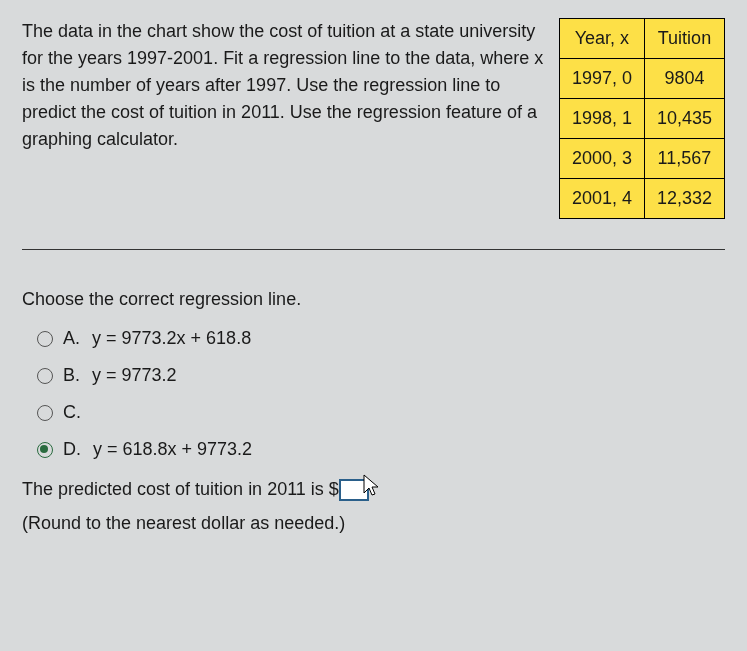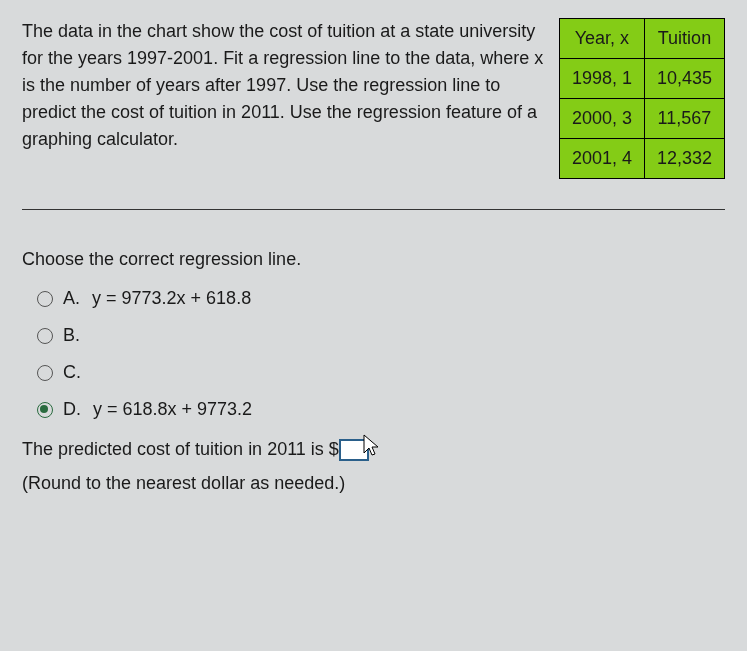--- a/index.html
+++ b/index.html
@@ -20,21 +20,21 @@
     .top-section {
       display: flex;
       gap: 6px;
       align-items: flex-start;
     }
     .problem-text {
       flex: 1;
     }
     .data-table {
       border-collapse: collapse;
-      background: #84cc16;
+      background: #fde047;
     }
     .data-table th,
     .data-table td {
       border: 1.5px solid #000;
       padding: 6px 12px;
       text-align: center;
       font-size: 18px;
       font-weight: normal;
     }
     .data-table th {
@@ -118,20 +118,24 @@
   </div>
   <table class="data-table">
     <thead>
       <tr>
         <th>Year, x</th>
         <th>Tuition</th>
       </tr>
     </thead>
     <tbody>
       <tr>
+        <td>1997, 0</td>
+        <td>9804</td>
+      </tr>
+      <tr>
         <td>1998, 1</td>
         <td>10,435</td>
       </tr>
       <tr>
         <td>2000, 3</td>
         <td>11,567</td>
       </tr>
       <tr>
         <td>2001, 4</td>
         <td>12,332</td>
@@ -146,20 +150,21 @@
 
 <ul class="options">
   <li>
     <span class="radio"></span>
     <span class="option-label">A.</span>
     <span>y = 9773.2x + 618.8</span>
   </li>
   <li>
     <span class="radio"></span>
     <span class="option-label">B.</span>
+    <span>y = 9773.2</span>
   </li>
   <li>
     <span class="radio"></span>
     <span class="option-label">C.</span>
   </li>
   <li>
     <span class="radio selected"></span>
     <span class="option-label">D.</span>
     <span>y = 618.8x + 9773.2</span>
   </li>

